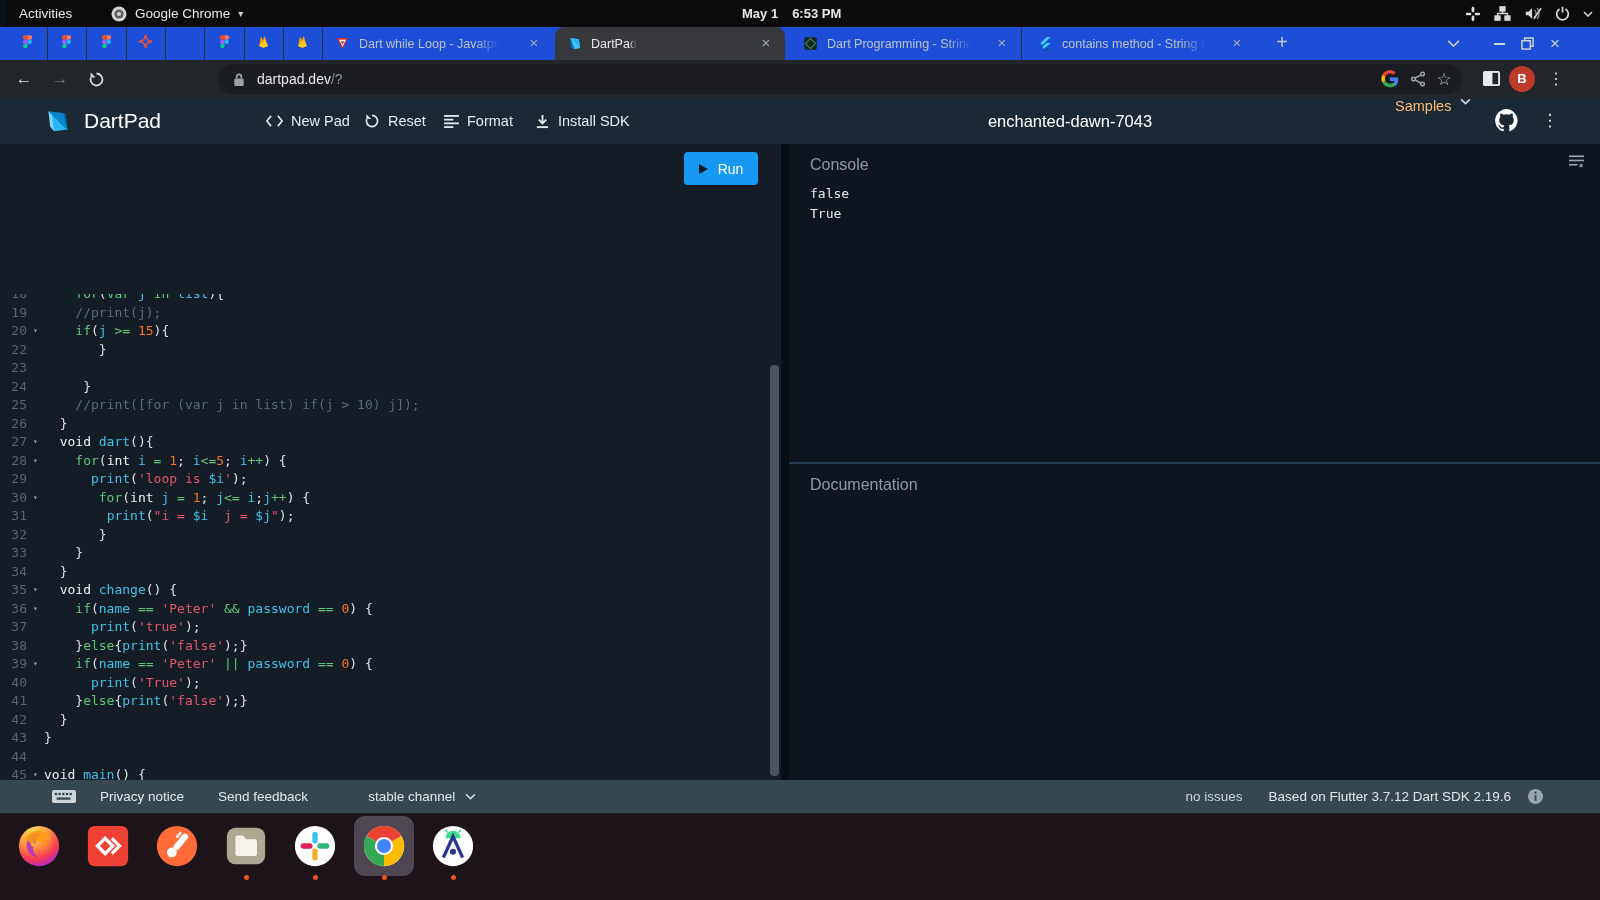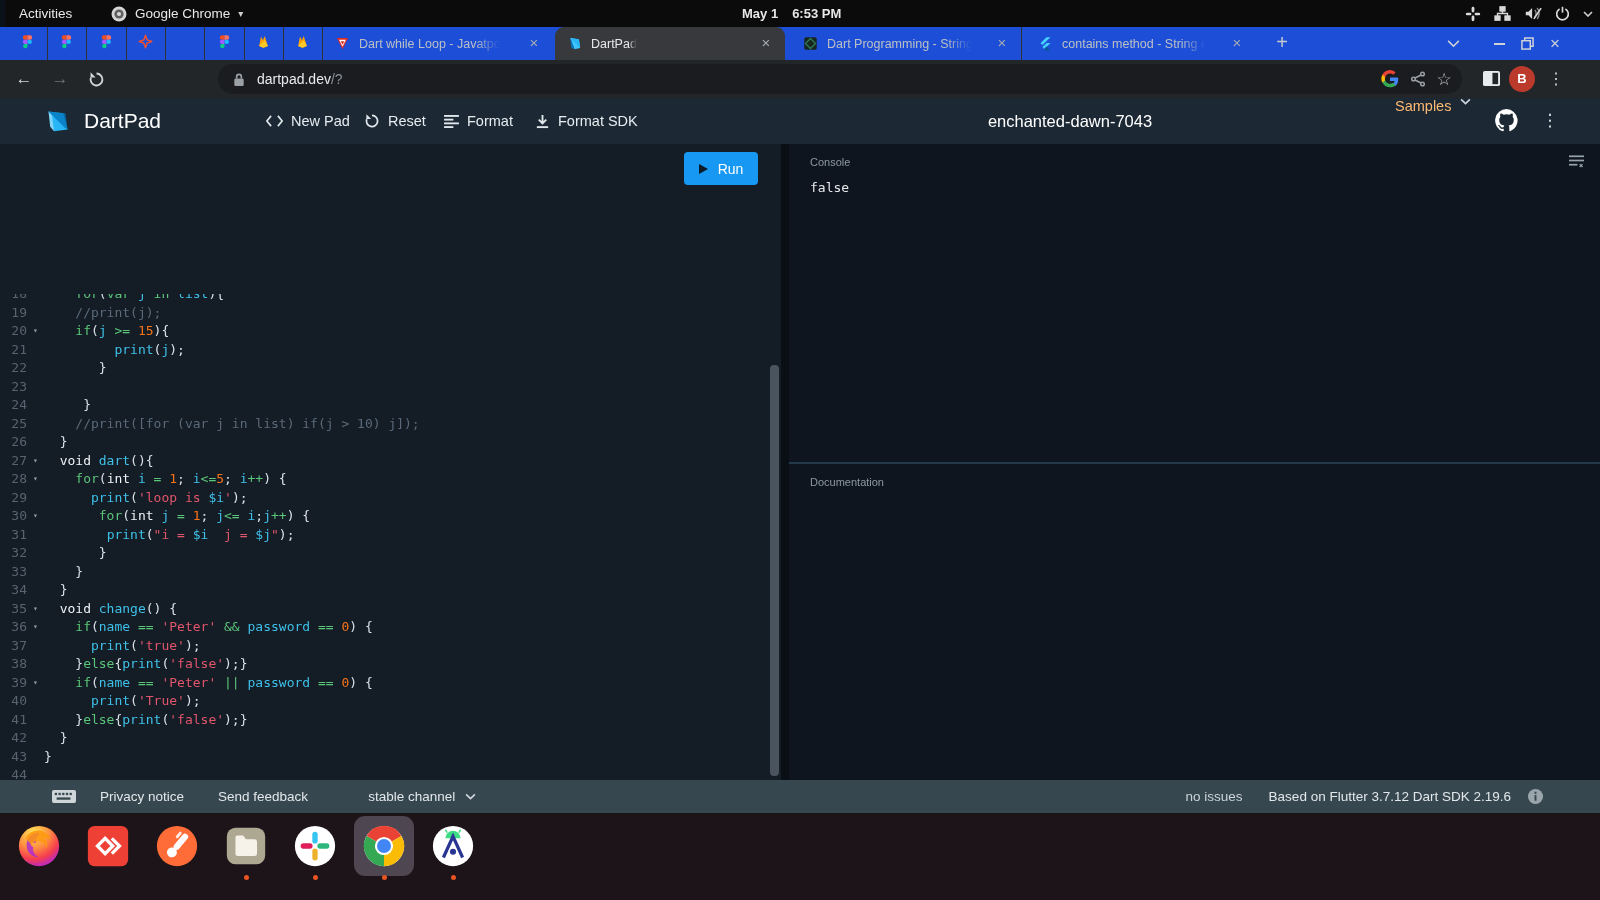--- a/index.html
+++ b/index.html
@@ -70,21 +70,21 @@
   #run-btn{position:absolute;left:684px;top:152px;width:74px;height:33px;background:#1798f2;border-radius:4px;
     display:flex;align-items:center;justify-content:center;gap:10px;z-index:5;}
   #run-play{width:0;height:0;border-left:9px solid #0c1b28;border-top:5.5px solid transparent;border-bottom:5.5px solid transparent;}
   #run-label{color:#fff;font-size:14px;}
   #ed-scrollbar{position:absolute;left:770px;top:365px;width:9px;height:411px;background:#4a545e;border-radius:4px;z-index:4;}
   #splitter{position:absolute;left:781px;top:144px;width:8px;height:636px;background:#0a0f16;}
 
   
   #console{position:absolute;left:789px;top:144px;width:811px;height:318px;background:#0e151e;}
   #docs{position:absolute;left:789px;top:462px;width:811px;height:318px;background:#0e151e;border-top:2px solid #24394b;}
-  .panel-h{padding:12px 0 0 21px;font-size:11px;color:#8d99a4;}
+  .panel-h{padding:12px 0 0 21px;font-size:16px;color:#8d99a4;}
   #console-out{margin-top:10px;padding-left:21px;font-family:"DejaVu Sans Mono",monospace;font-size:13px;color:#e4e9ec;}
   .console-line{height:20px;line-height:20px;}
   #console-clear{position:absolute;right:16px;top:11px;color:#97a3ad;}
 
   
   #dpfooter{position:absolute;left:0;top:780px;width:1600px;height:33px;background:#37474f;display:flex;align-items:center;
     font-size:13.5px;color:#e2e7ea;}
   #ft-kb{margin-left:52px;display:flex;align-items:center;}
   #ft-privacy{margin-left:24px;} #ft-feedback{margin-left:34px;} #ft-channel{margin-left:60px;}
   #ft-caret{margin-left:10px;color:#cfd6db;display:flex;align-items:center;}
@@ -374,21 +374,21 @@
           </span>
           <span>Format</span>
         </div>
         <div class="dpbtn" style="left: 535px;">
           <span class="dpico">
             <svg width="15" height="15" viewBox="0 0 16 16">
               <path d="M8 1v9M4 6l4 4 4-4" fill="none" stroke="currentColor" stroke-width="2"></path>
               <rect x="2" y="13" width="12" height="2" fill="currentColor"></rect>
             </svg>
           </span>
-          <span>Format SDK</span>
+          <span>Install SDK</span>
         </div>
       </div>
     <div id="dp-padname">enchanted-dawn-7043</div>
     <div id="dp-samples">
       <span>Samples</span>
       <span style="display:flex">
           <svg width="11" height="7" viewBox="0 0 10 6">
             <path d="M1 1l4 4 4-4" fill="none" stroke="#cfd6db" stroke-width="1.5"></path>
           </svg>
         </span>
@@ -409,25 +409,20 @@
           </div>
           <div class="cl">
             <span class="gut">19</span>
             <span class="fold"></span>
             <span class="src"><span class="tk-p">    </span><span class="tk-c">//print(j);</span></span>
           </div>
           <div class="cl">
             <span class="gut">20</span>
             <span class="fold">▾</span>
             <span class="src"><span class="tk-p">    </span><span class="tk-k">if</span><span class="tk-p">(</span><span class="tk-f">j</span><span class="tk-p"> </span><span class="tk-k">&gt;=</span><span class="tk-p"> </span><span class="tk-n">15</span><span class="tk-p">){</span></span>
-          </div>
-          <div class="cl">
-            <span class="gut">21</span>
-            <span class="fold"></span>
-            <span class="src"><span class="tk-p">         </span><span class="tk-f">print</span><span class="tk-p">(</span><span class="tk-f">j</span><span class="tk-p">);</span></span>
           </div>
           <div class="cl">
             <span class="gut">22</span>
             <span class="fold"></span>
             <span class="src"><span class="tk-p">       }</span></span>
           </div>
           <div class="cl">
             <span class="gut">23</span>
             <span class="fold"></span>
             <span class="src"></span>
@@ -587,20 +582,21 @@
     <div id="console-clear"><svg width="15" height="14" viewBox="0 0 16 14">
           <g fill="currentColor">
             <rect width="16" height="1.8"></rect>
             <rect y="4.5" width="16" height="1.8"></rect>
             <rect y="9" width="9" height="1.8"></rect>
           </g>
           <path d="M11.4 9.3l3 3m0-3l-3 3" stroke="currentColor" stroke-width="1.3"></path>
         </svg></div>
     <div id="console-out">
         <div class="console-line">false</div>
+        <div class="console-line">True</div>
       </div>
   </div>
   <div id="docs">
     <div class="panel-h">Documentation</div>
   </div>
 
   <div id="dpfooter">
     <span id="ft-kb">
         <svg width="24" height="13" viewBox="0 0 26 14">
           <rect width="26" height="14" rx="2" fill="#cfd6da"></rect>

